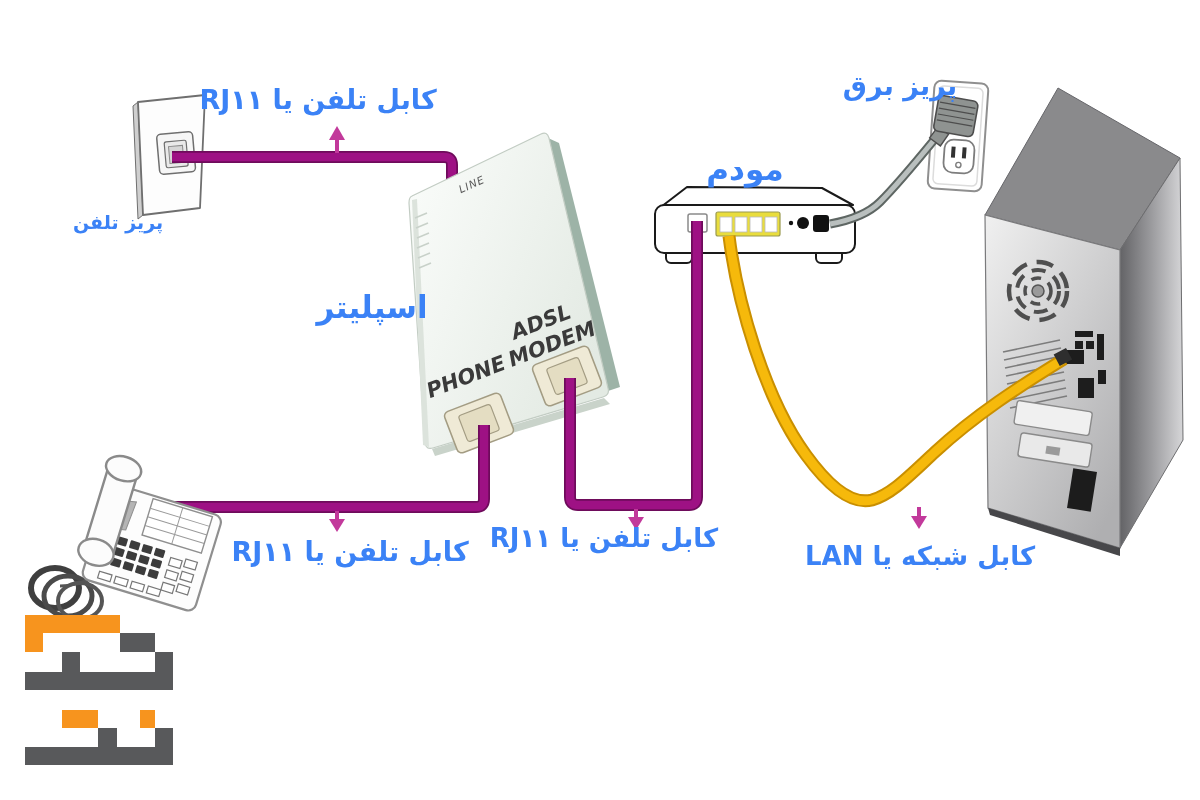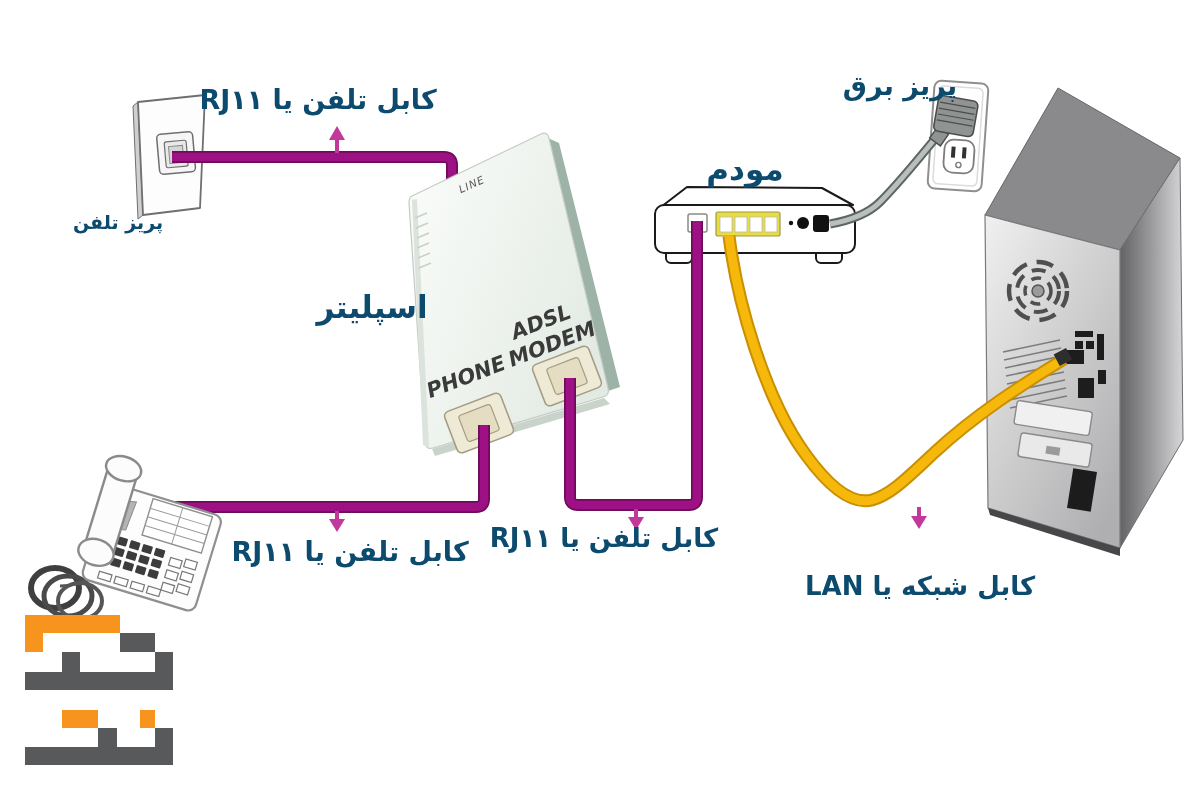--- a/index.html
+++ b/index.html
@@ -1,20 +1,20 @@
 <!DOCTYPE html>
 <html lang="fa"><head>
 <meta charset="utf-8">
 <style>
   html,body{margin:0;padding:0;background:#fff;}
   .canvas{position:relative;width:1200px;height:800px;background:#ffffff;overflow:hidden;
           font-family:"DejaVu Sans",sans-serif;}
   .canvas svg{position:absolute;left:0;top:0;}
   .lbl{position:absolute;transform:translateX(-50%);white-space:nowrap;
-       font-weight:bold;color:#0c4a6e;line-height:1.15;text-align:right;}
+       font-weight:bold;color:#3b82f6;line-height:1.15;text-align:right;}
 </style>
 </head>
 <body>
 
 <div class="canvas">
 
 <svg width="1200" height="800" viewBox="0 0 1200 800">
   <defs>
     <linearGradient id="splitGrad" x1="0" y1="0" x2="1" y2="0.6">
       <stop offset="0" stop-color="#FBFDFB"></stop>
@@ -261,15 +261,15 @@
   </g>
 </svg>
 
 <div class="lbl" dir="rtl" style="left:318px;top:84px;font-size:27px">کابل تلفن یا RJ۱۱</div>
 <div class="lbl" dir="rtl" style="left:118px;top:212px;font-size:19px">پریز تلفن</div>
 <div class="lbl" dir="rtl" style="left:372px;top:290px;font-size:31px">اسپلیتر</div>
 <div class="lbl" dir="rtl" style="left:745px;top:152px;font-size:31px">مودم</div>
 <div class="lbl" dir="rtl" style="left:900px;top:70px;font-size:27px">پریز برق</div>
 <div class="lbl" dir="rtl" style="left:350px;top:536px;font-size:27px">کابل تلفن یا RJ۱۱</div>
 <div class="lbl" dir="rtl" style="left:604px;top:524px;font-size:26px">کابل تلفن یا RJ۱۱</div>
-<div class="lbl" dir="rtl" style="left:920px;top:572px;font-size:26px">کابل شبکه یا LAN</div>
+<div class="lbl" dir="rtl" style="left:920px;top:542px;font-size:26px">کابل شبکه یا LAN</div>
 
 </div>
 
 </body></html>

